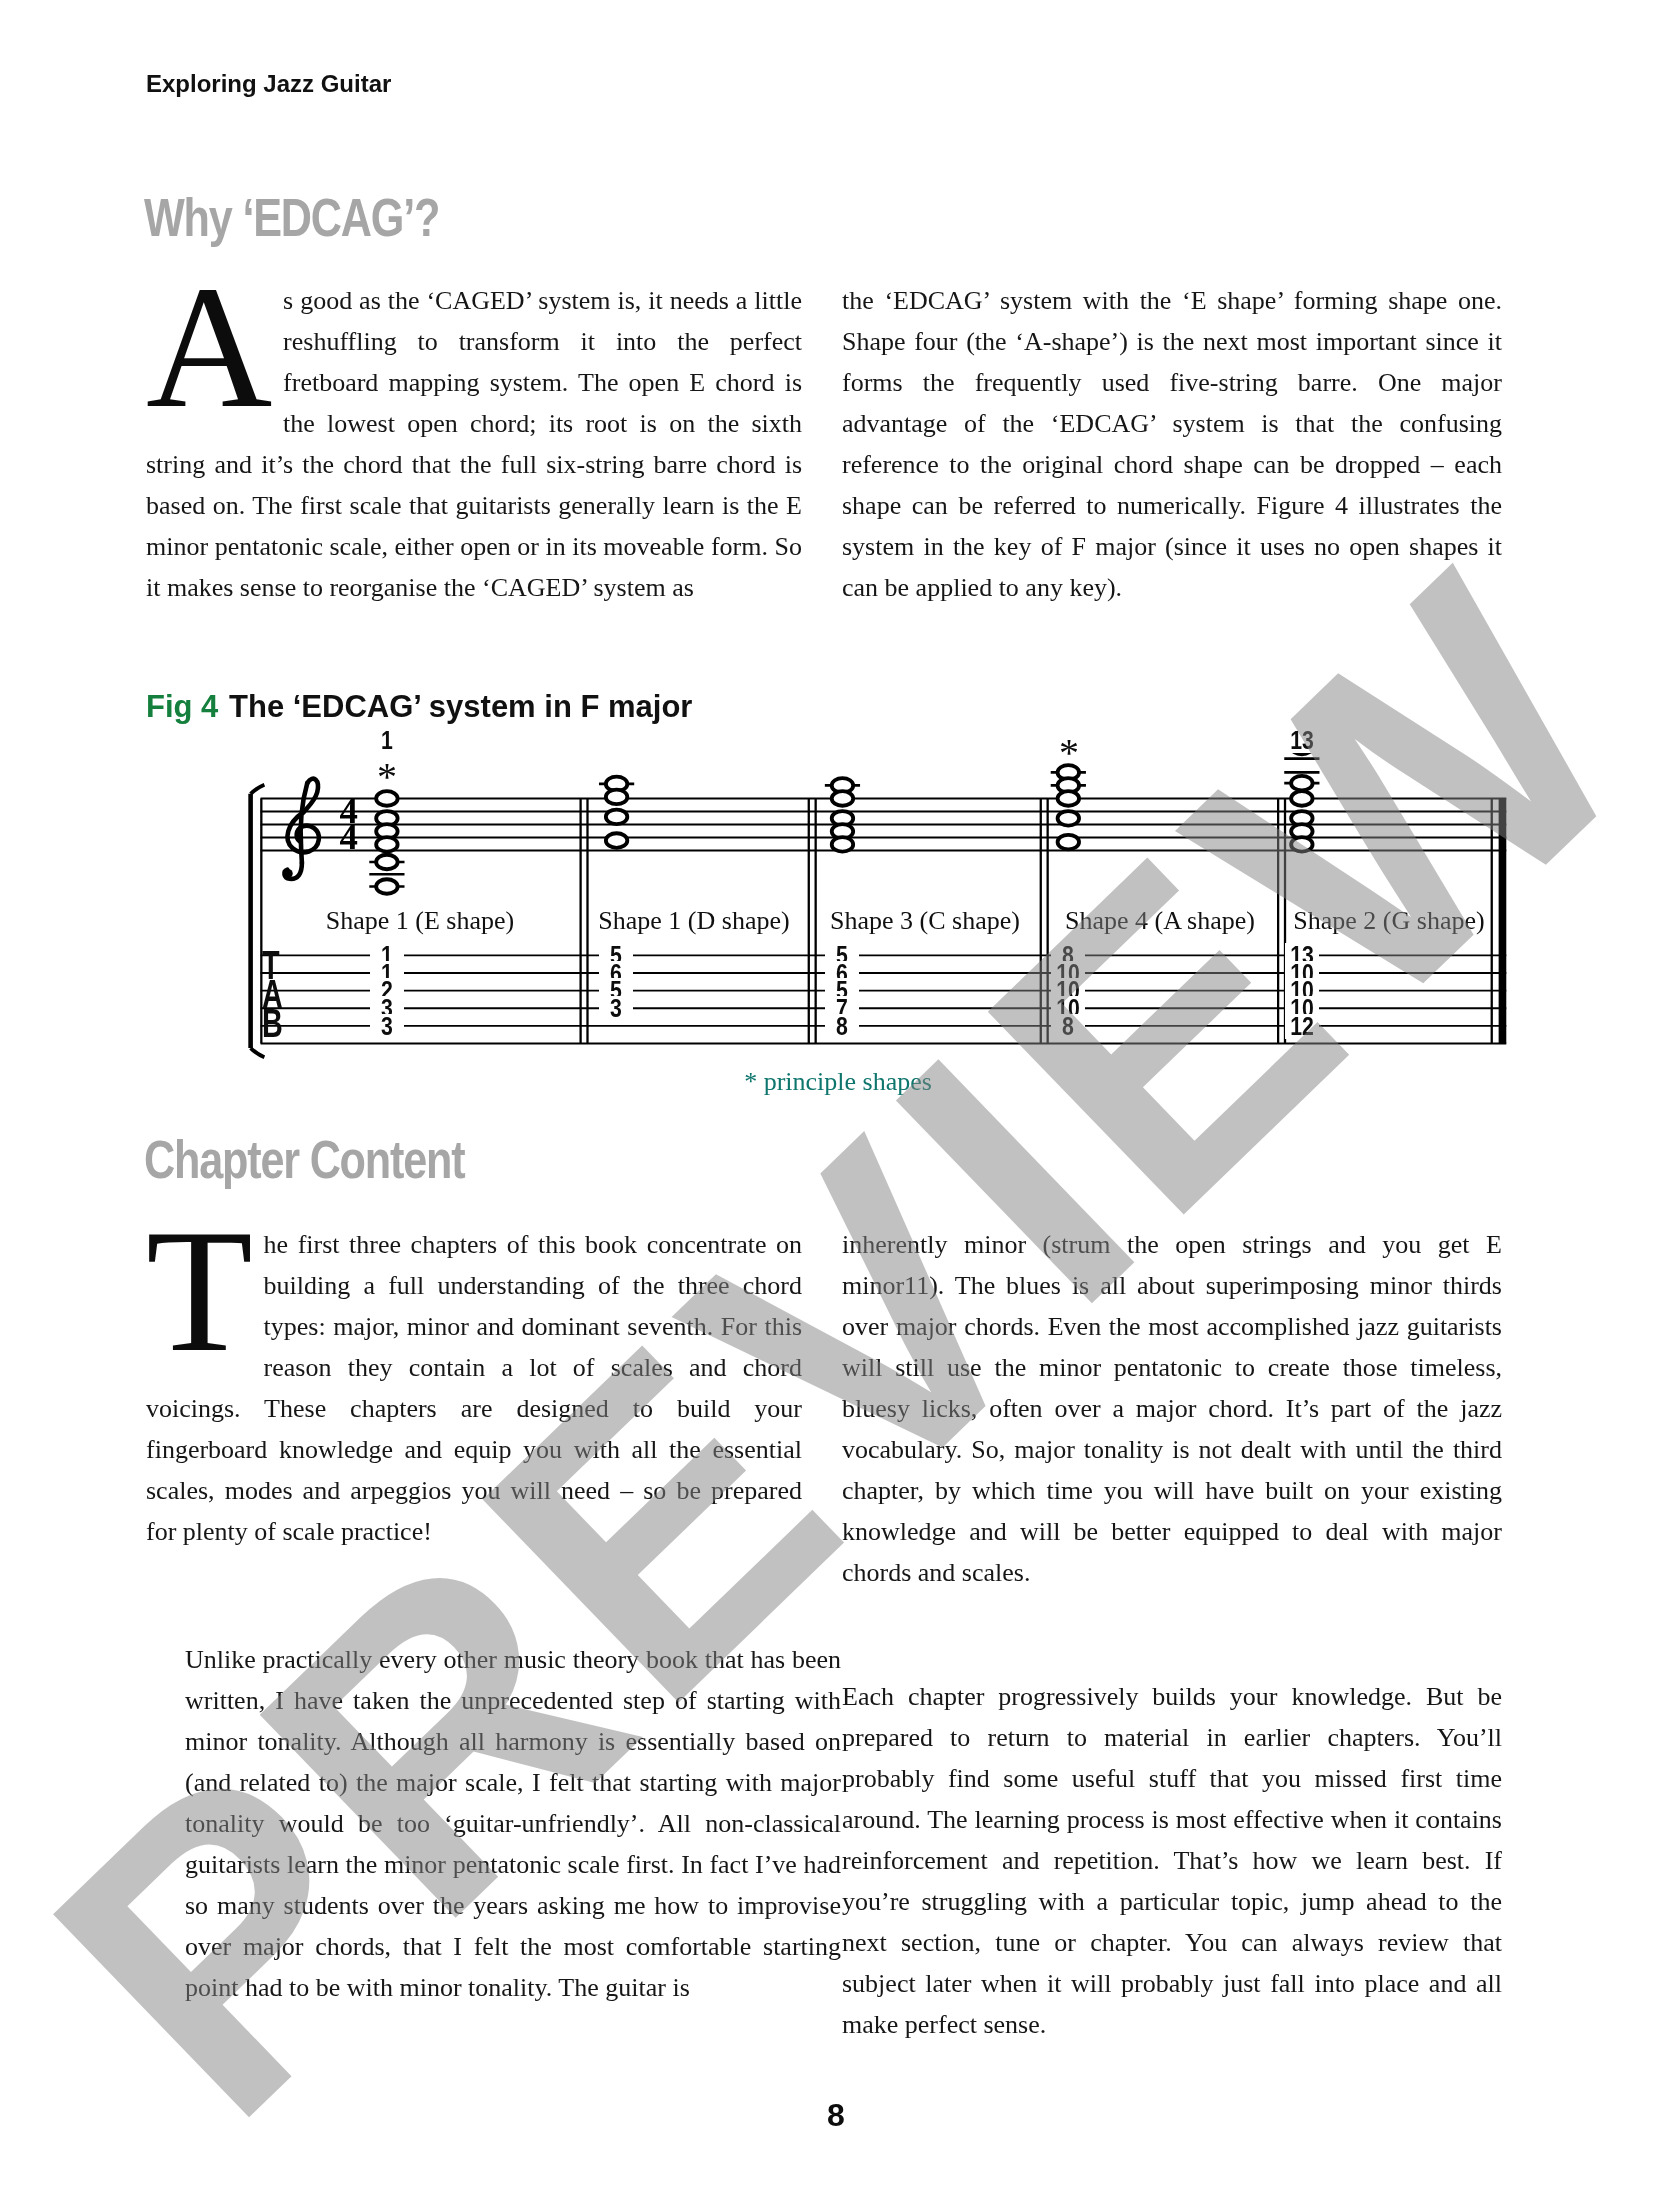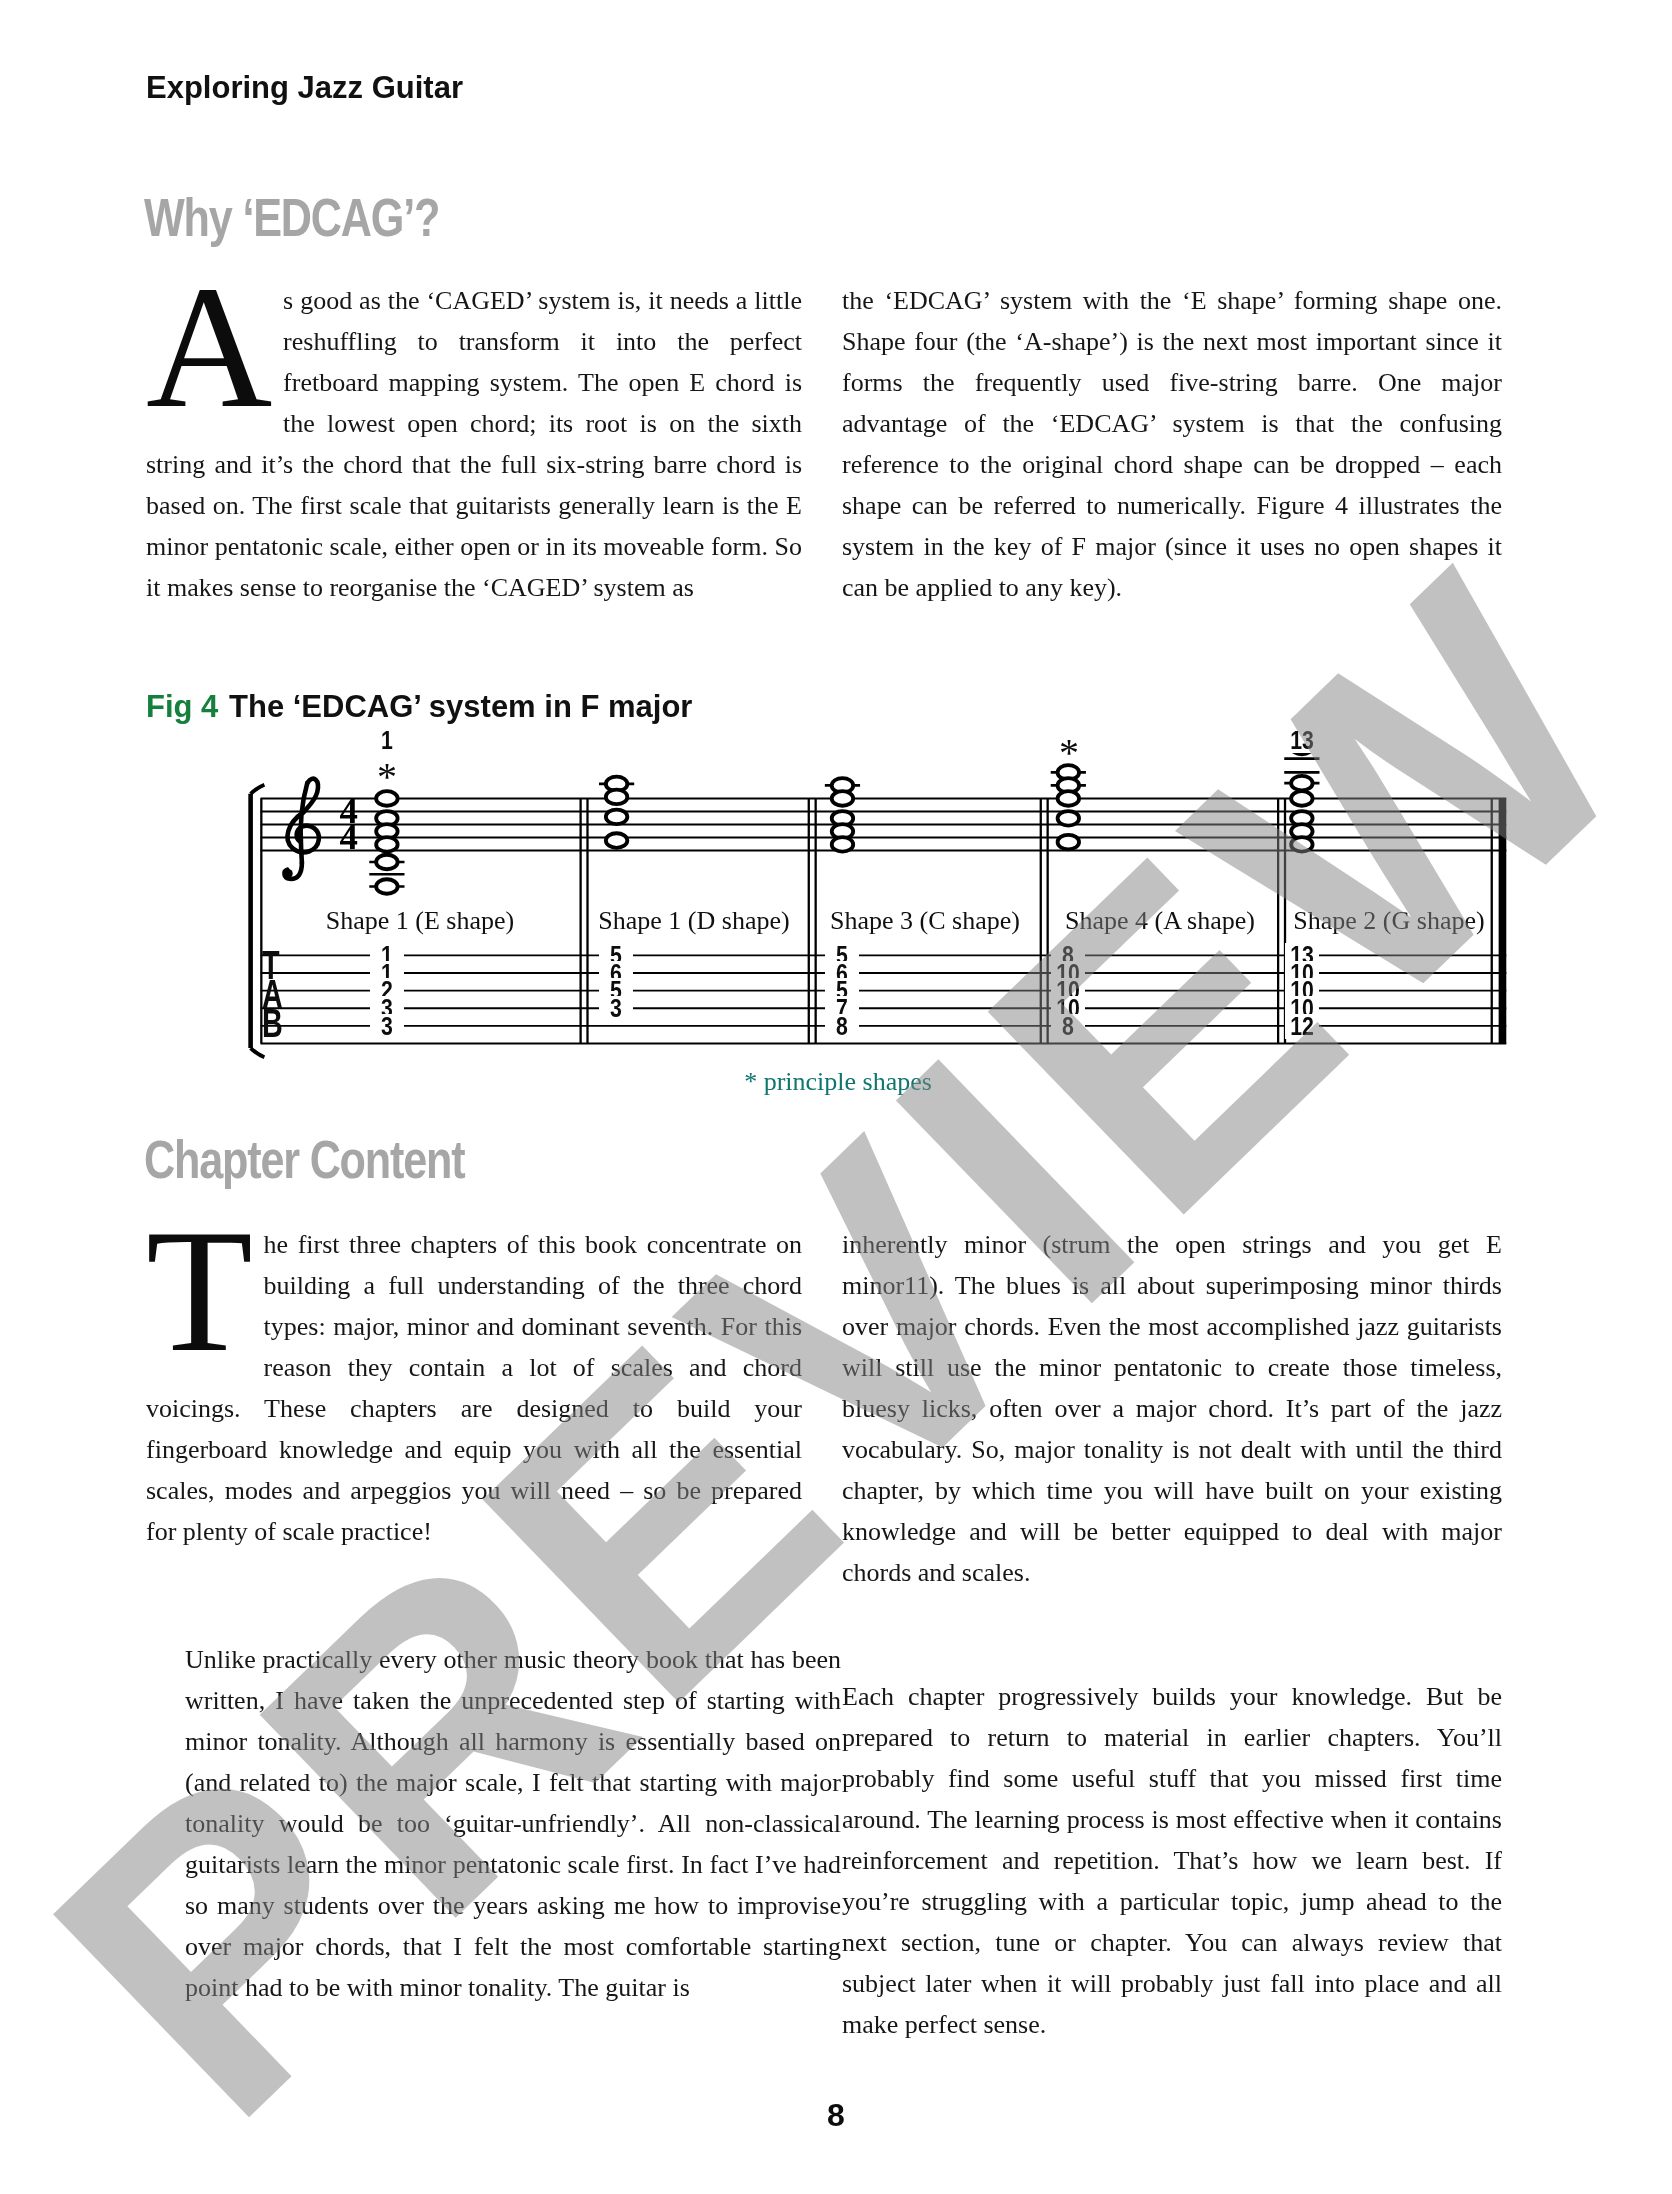--- a/index.html
+++ b/index.html
@@ -6,21 +6,21 @@
   .page{
     position:relative; width:1673px; height:2194px;
     background:#ffffff; overflow:hidden;
     font-family:"Liberation Serif", serif; color:#161616;
   }
   .abs{position:absolute;}
   
   .book-header{
     left:146px; top:70px;
     font-family:"Liberation Sans", sans-serif; font-weight:bold;
-    font-size:31px; color:#111;
+    font-size:24px; color:#111;
   }
   
   .section-heading{
     font-family:"Liberation Sans", sans-serif; font-weight:bold;
     font-size:54px; color:#a6a6a6; letter-spacing:-1.5px;
     transform:scaleX(0.80); transform-origin:left top; white-space:nowrap;
   }
   .heading-why{left:144px; top:186px;}
   .heading-chapter{left:144px; top:1128px;}
   

